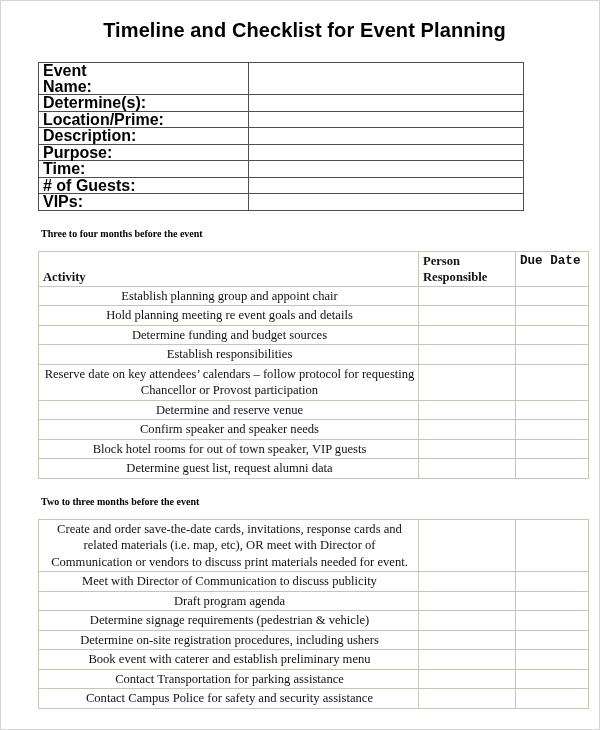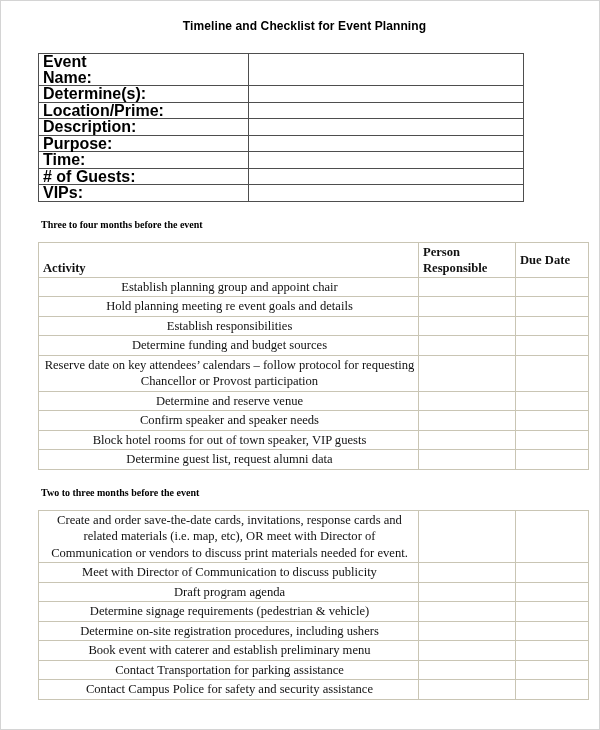--- a/index.html
+++ b/index.html
@@ -23,21 +23,21 @@
     overflow: hidden;
   }
   #page-inner {
     padding: 10px 34px 0 37px;
   }
 
   
   .doc-title {
     font-family: "Liberation Sans", sans-serif;
     font-weight: bold;
-    font-size: 12px;
+    font-size: 20px;
     text-align: center;
     color: #000;
     margin: 8px 0 0 0;
     letter-spacing: 0.1px;
     padding-left: 6px;
   }
 
   
   .info-table {
     border-collapse: collapse;
@@ -99,21 +99,21 @@
     vertical-align: bottom;
     line-height: 16px;
     padding-bottom: 1px;
   }
   .col-activity { width: 373px; }
   .col-person   { width: 90px; }
   .col-due      { width: 66px; }
   .checklist td.cell-blank { height: 16.5px; }
   .checklist th.head-activity { vertical-align: bottom; }
   .checklist th.head-person { vertical-align: top; padding-top: 1px; }
-  .checklist th.head-due { vertical-align: top; padding-top: 9px; }
+  .checklist th.head-due { vertical-align: top; padding-top: 1px; font-family: Liberation Mono, monospace; }
 </style>
 </head>
 <body>
 
 <div id="page">
   <div id="page-inner">
 
     <h1 class="doc-title">Timeline and Checklist for Event Planning</h1>
 
     <table class="info-table">
@@ -169,26 +169,26 @@
               <td class="col-activity">Establish planning group and appoint chair</td>
               <td class="col-person cell-blank"></td>
               <td class="col-due cell-blank"></td>
             </tr>
             <tr>
               <td class="col-activity">Hold planning meeting re event goals and details</td>
               <td class="col-person cell-blank"></td>
               <td class="col-due cell-blank"></td>
             </tr>
             <tr>
+              <td class="col-activity">Determine funding and budget sources</td>
+              <td class="col-person cell-blank"></td>
+              <td class="col-due cell-blank"></td>
+            </tr>
+            <tr>
               <td class="col-activity">Establish responsibilities</td>
-              <td class="col-person cell-blank"></td>
-              <td class="col-due cell-blank"></td>
-            </tr>
-            <tr>
-              <td class="col-activity">Determine funding and budget sources</td>
               <td class="col-person cell-blank"></td>
               <td class="col-due cell-blank"></td>
             </tr>
             <tr>
               <td class="col-activity">Reserve date on key attendees’ calendars – follow protocol for requesting Chancellor or Provost participation</td>
               <td class="col-person cell-blank"></td>
               <td class="col-due cell-blank"></td>
             </tr>
             <tr>
               <td class="col-activity">Determine and reserve venue</td>

